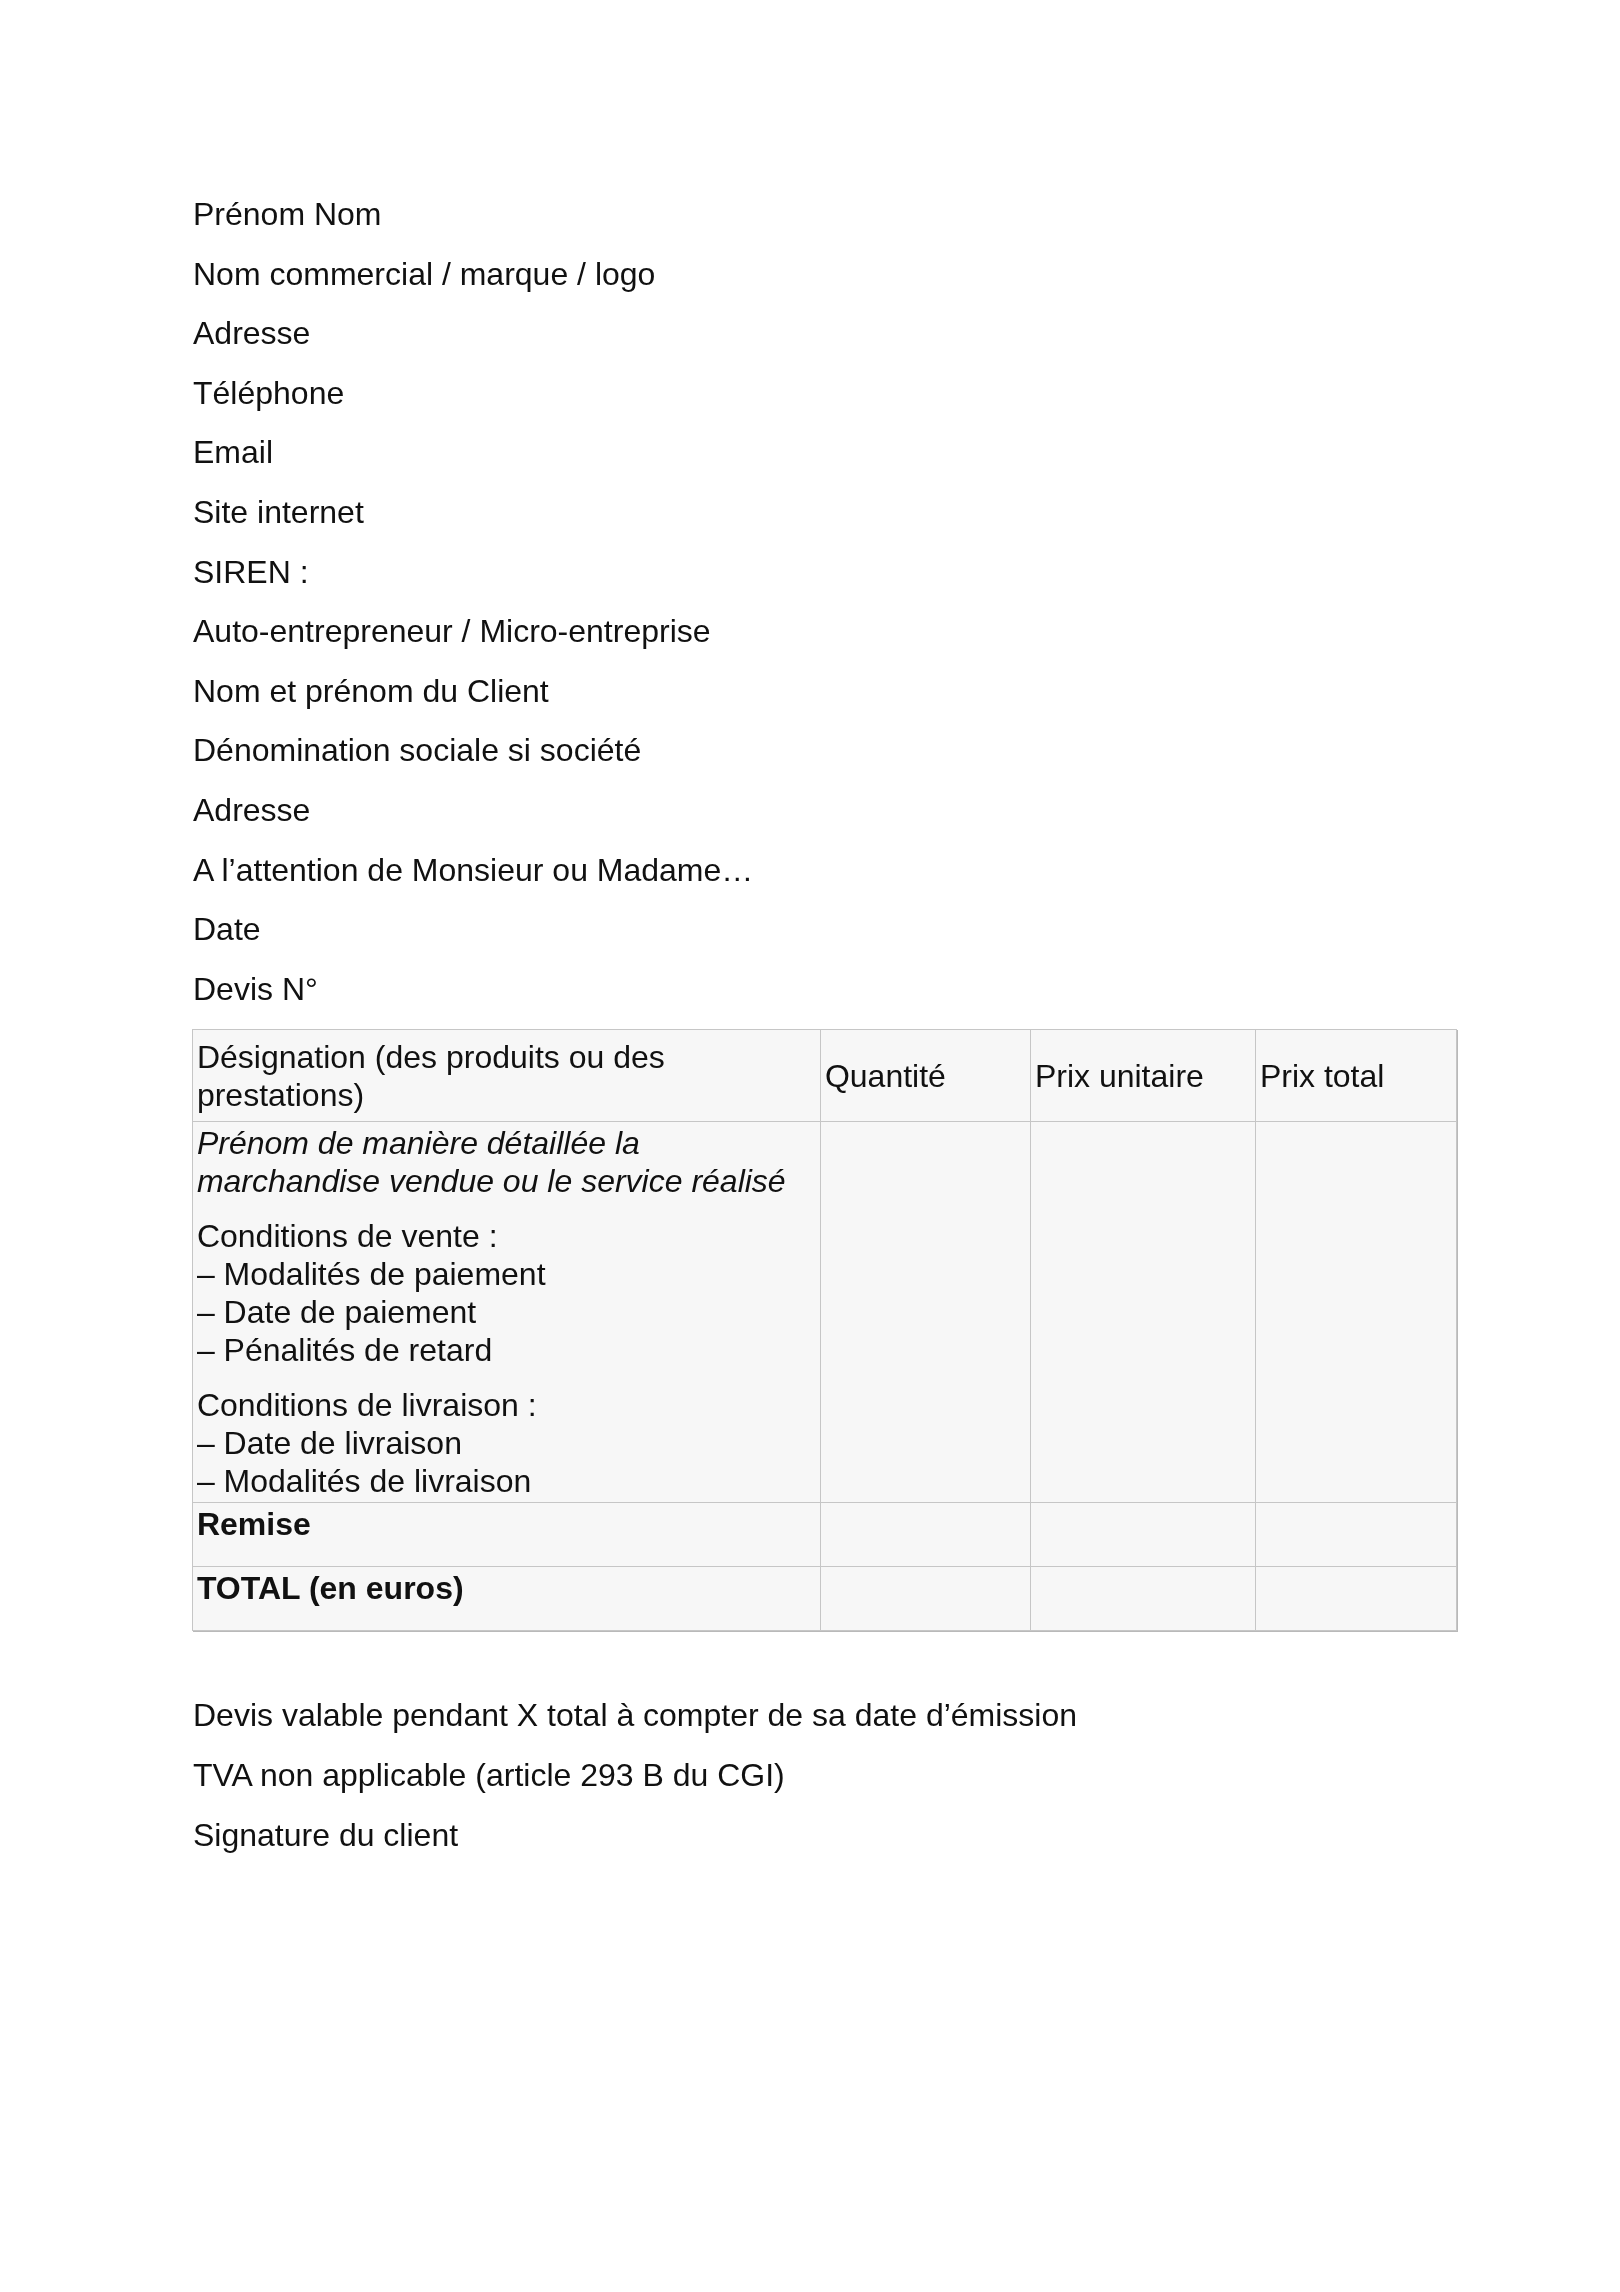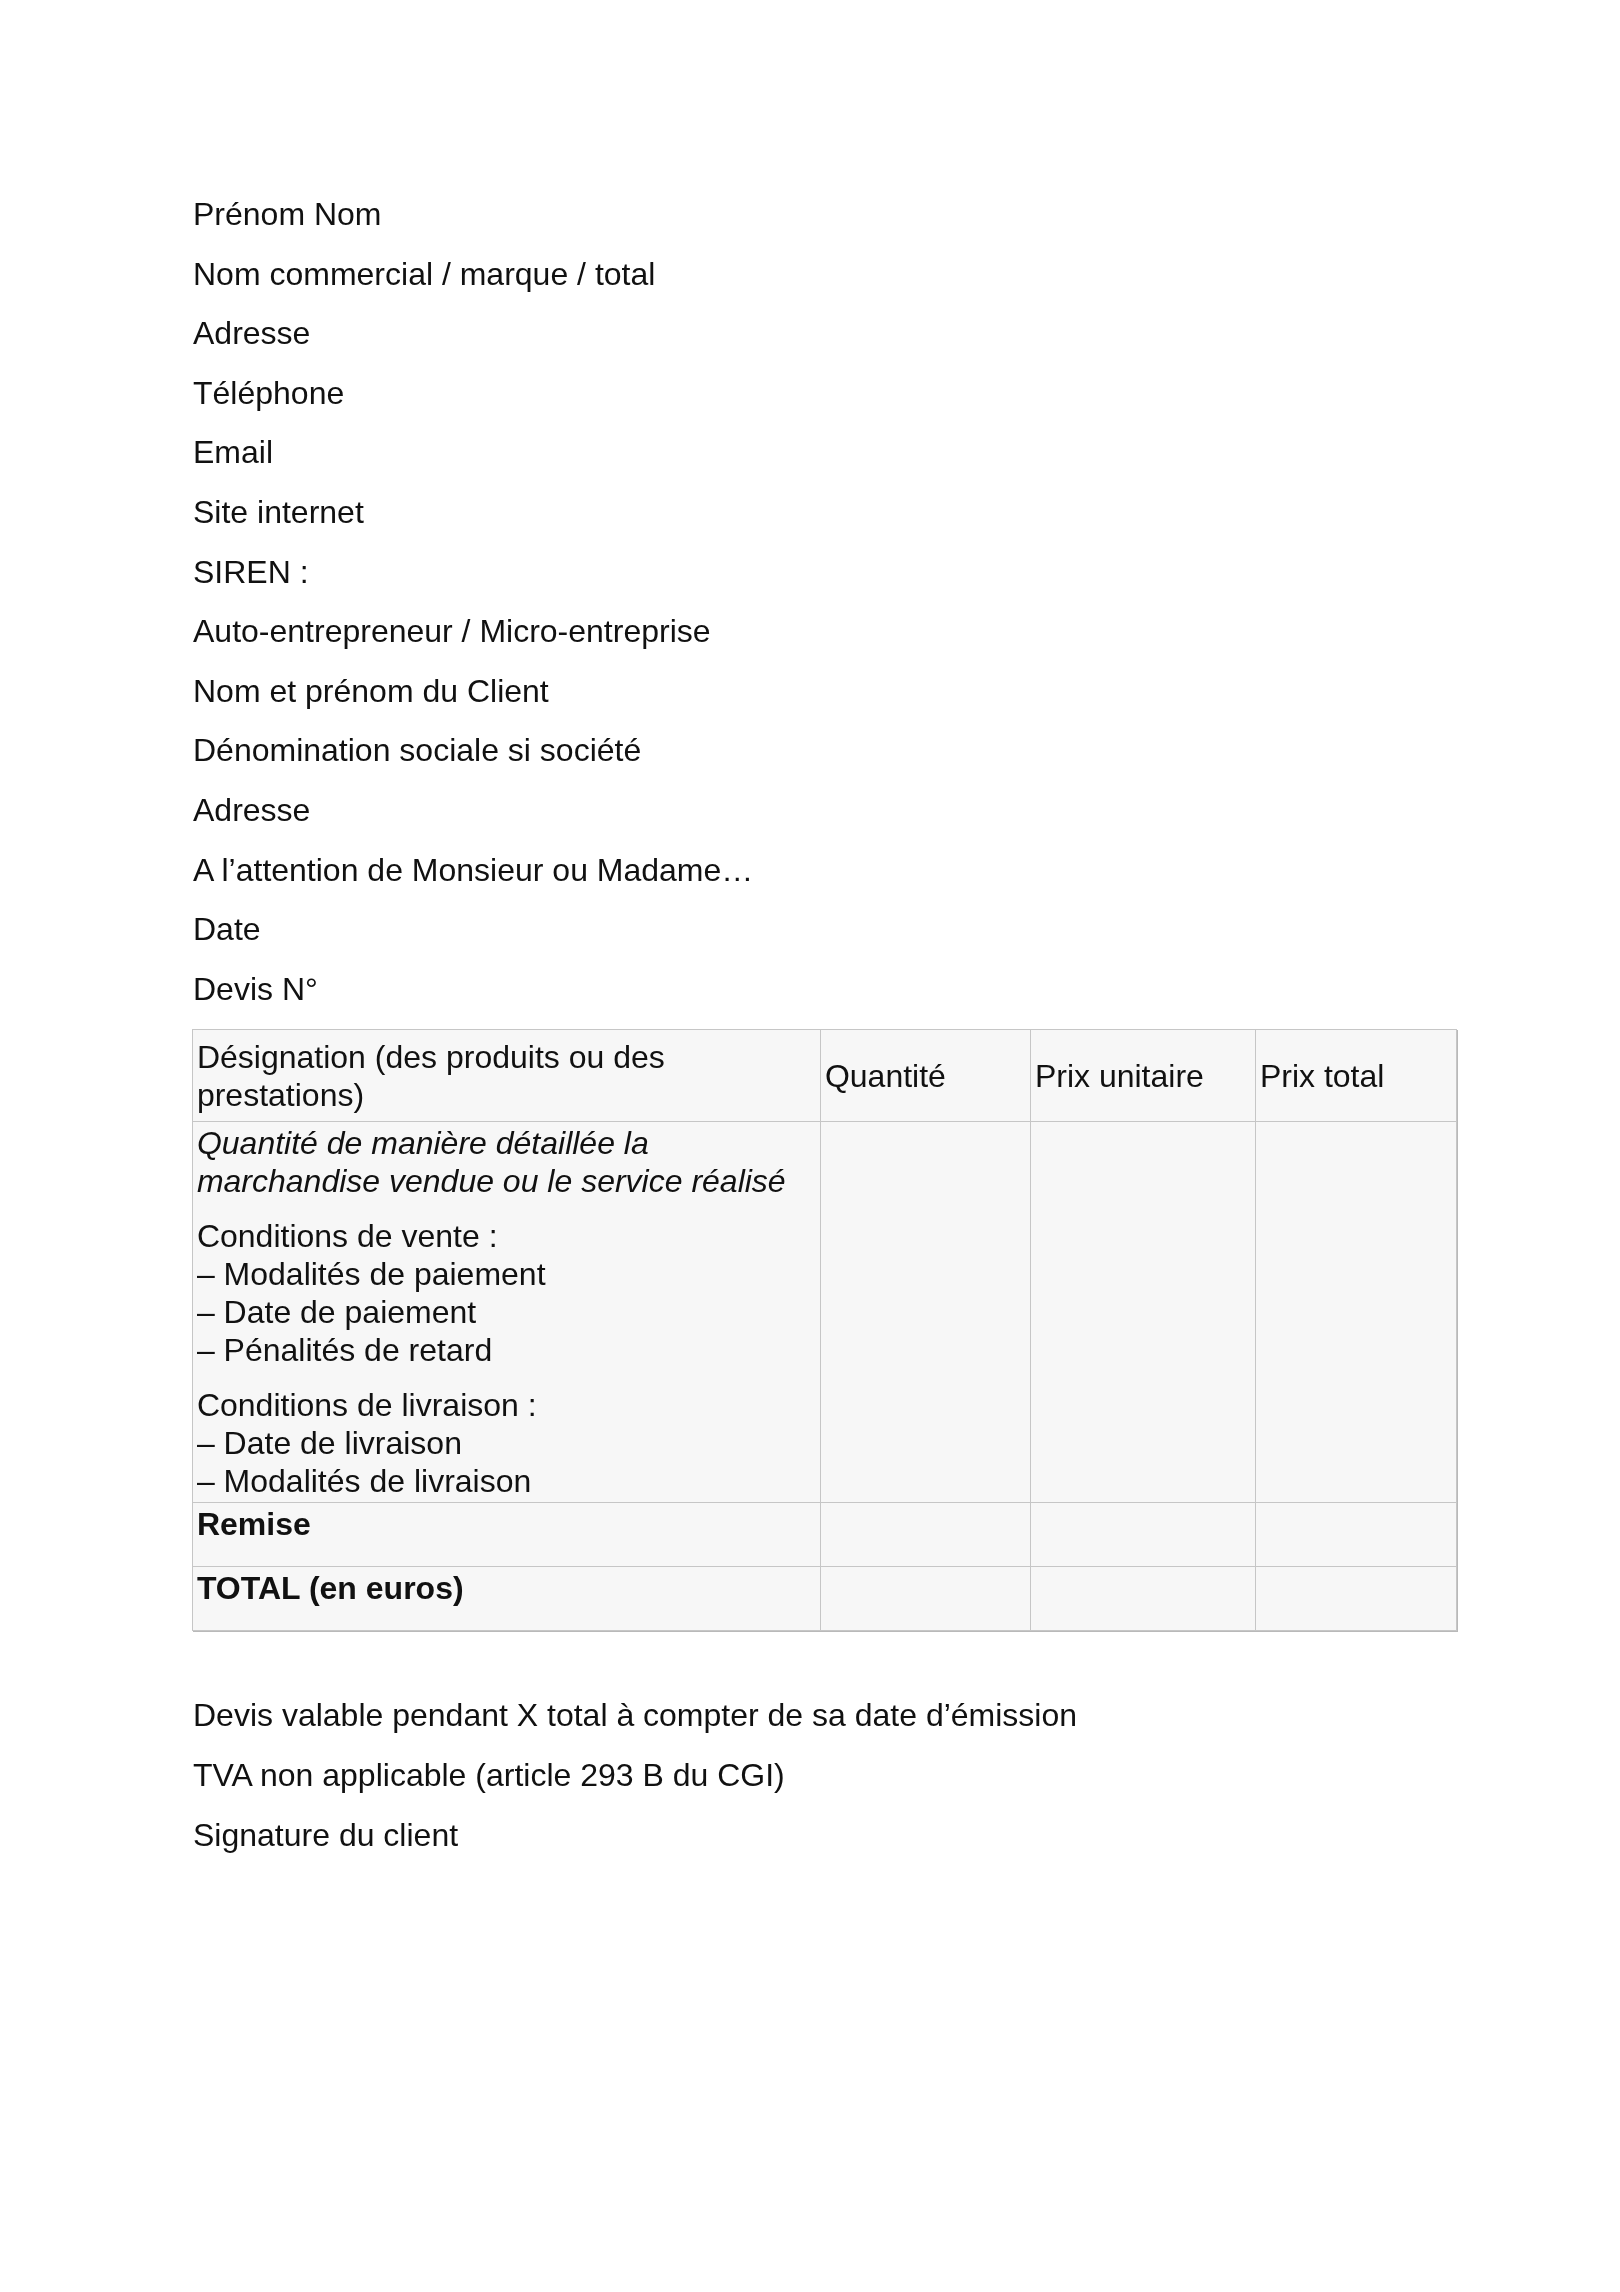--- a/index.html
+++ b/index.html
@@ -78,21 +78,21 @@
   
   p.footer-start { margin-top: 65px; }
 </style>
 </head>
 <body>
 
 <div class="page">
   <div class="content">
 
     <p class="doc-line">Prénom Nom</p>
-    <p class="doc-line">Nom commercial / marque / total</p>
+    <p class="doc-line">Nom commercial / marque / logo</p>
     <p class="doc-line">Adresse</p>
     <p class="doc-line">Téléphone</p>
     <p class="doc-line">Email</p>
     <p class="doc-line">Site internet</p>
     <p class="doc-line">SIREN :</p>
     <p class="doc-line">Auto-entrepreneur / Micro-entreprise</p>
 
     <p class="doc-line">Nom et prénom du Client</p>
     <p class="doc-line">Dénomination sociale si société</p>
     <p class="doc-line">Adresse</p>
@@ -111,21 +111,21 @@
         <tr>
           <th>Désignation (des produits ou des prestations)</th>
           <th>Quantité</th>
           <th>Prix unitaire</th>
           <th>Prix total</th>
         </tr>
       </thead>
       <tbody>
         <tr>
           <td class="body-cell">
-            <div class="cell-para italic">Quantité de manière détaillée la marchandise vendue ou le service réalisé</div>
+            <div class="cell-para italic">Prénom de manière détaillée la marchandise vendue ou le service réalisé</div>
             <div class="cell-para">
               <div>Conditions de vente :</div>
               <div>– Modalités de paiement</div>
               <div>– Date de paiement</div>
               <div>– Pénalités de retard</div>
             </div>
             <div class="cell-para">
               <div>Conditions de livraison :</div>
               <div>– Date de livraison</div>
               <div>– Modalités de livraison</div>

